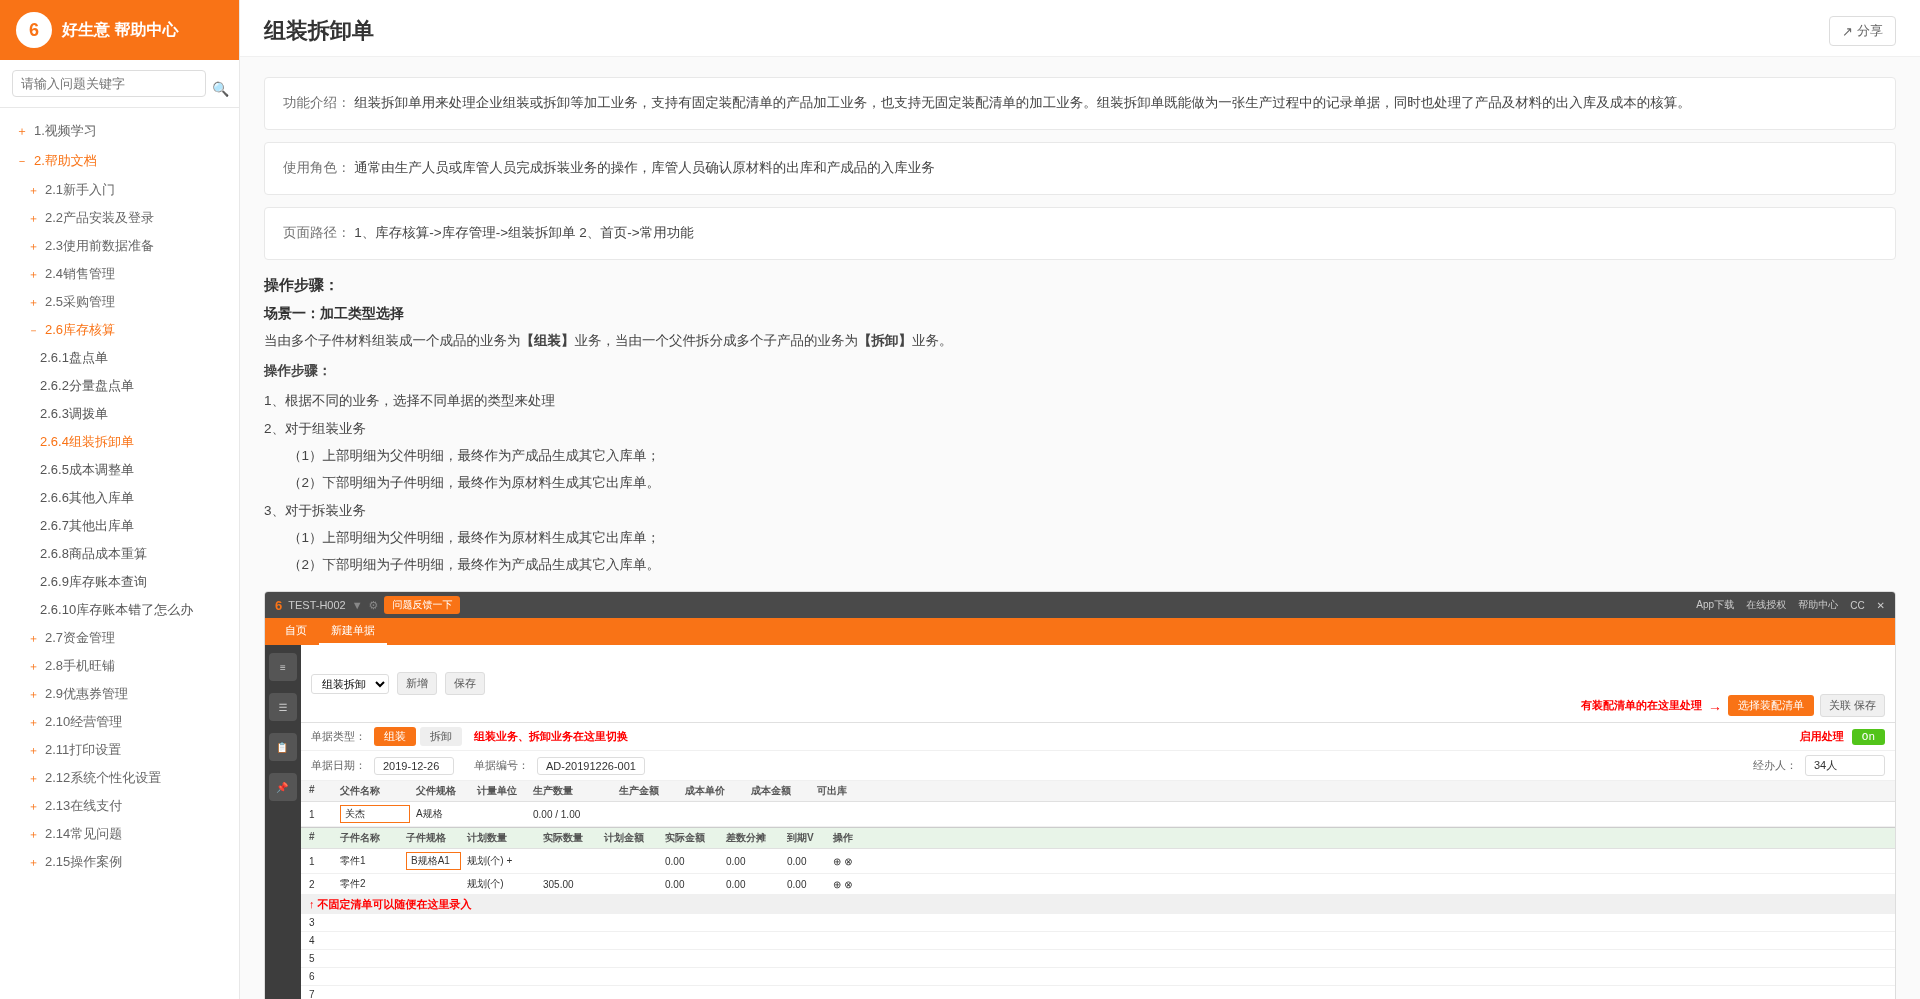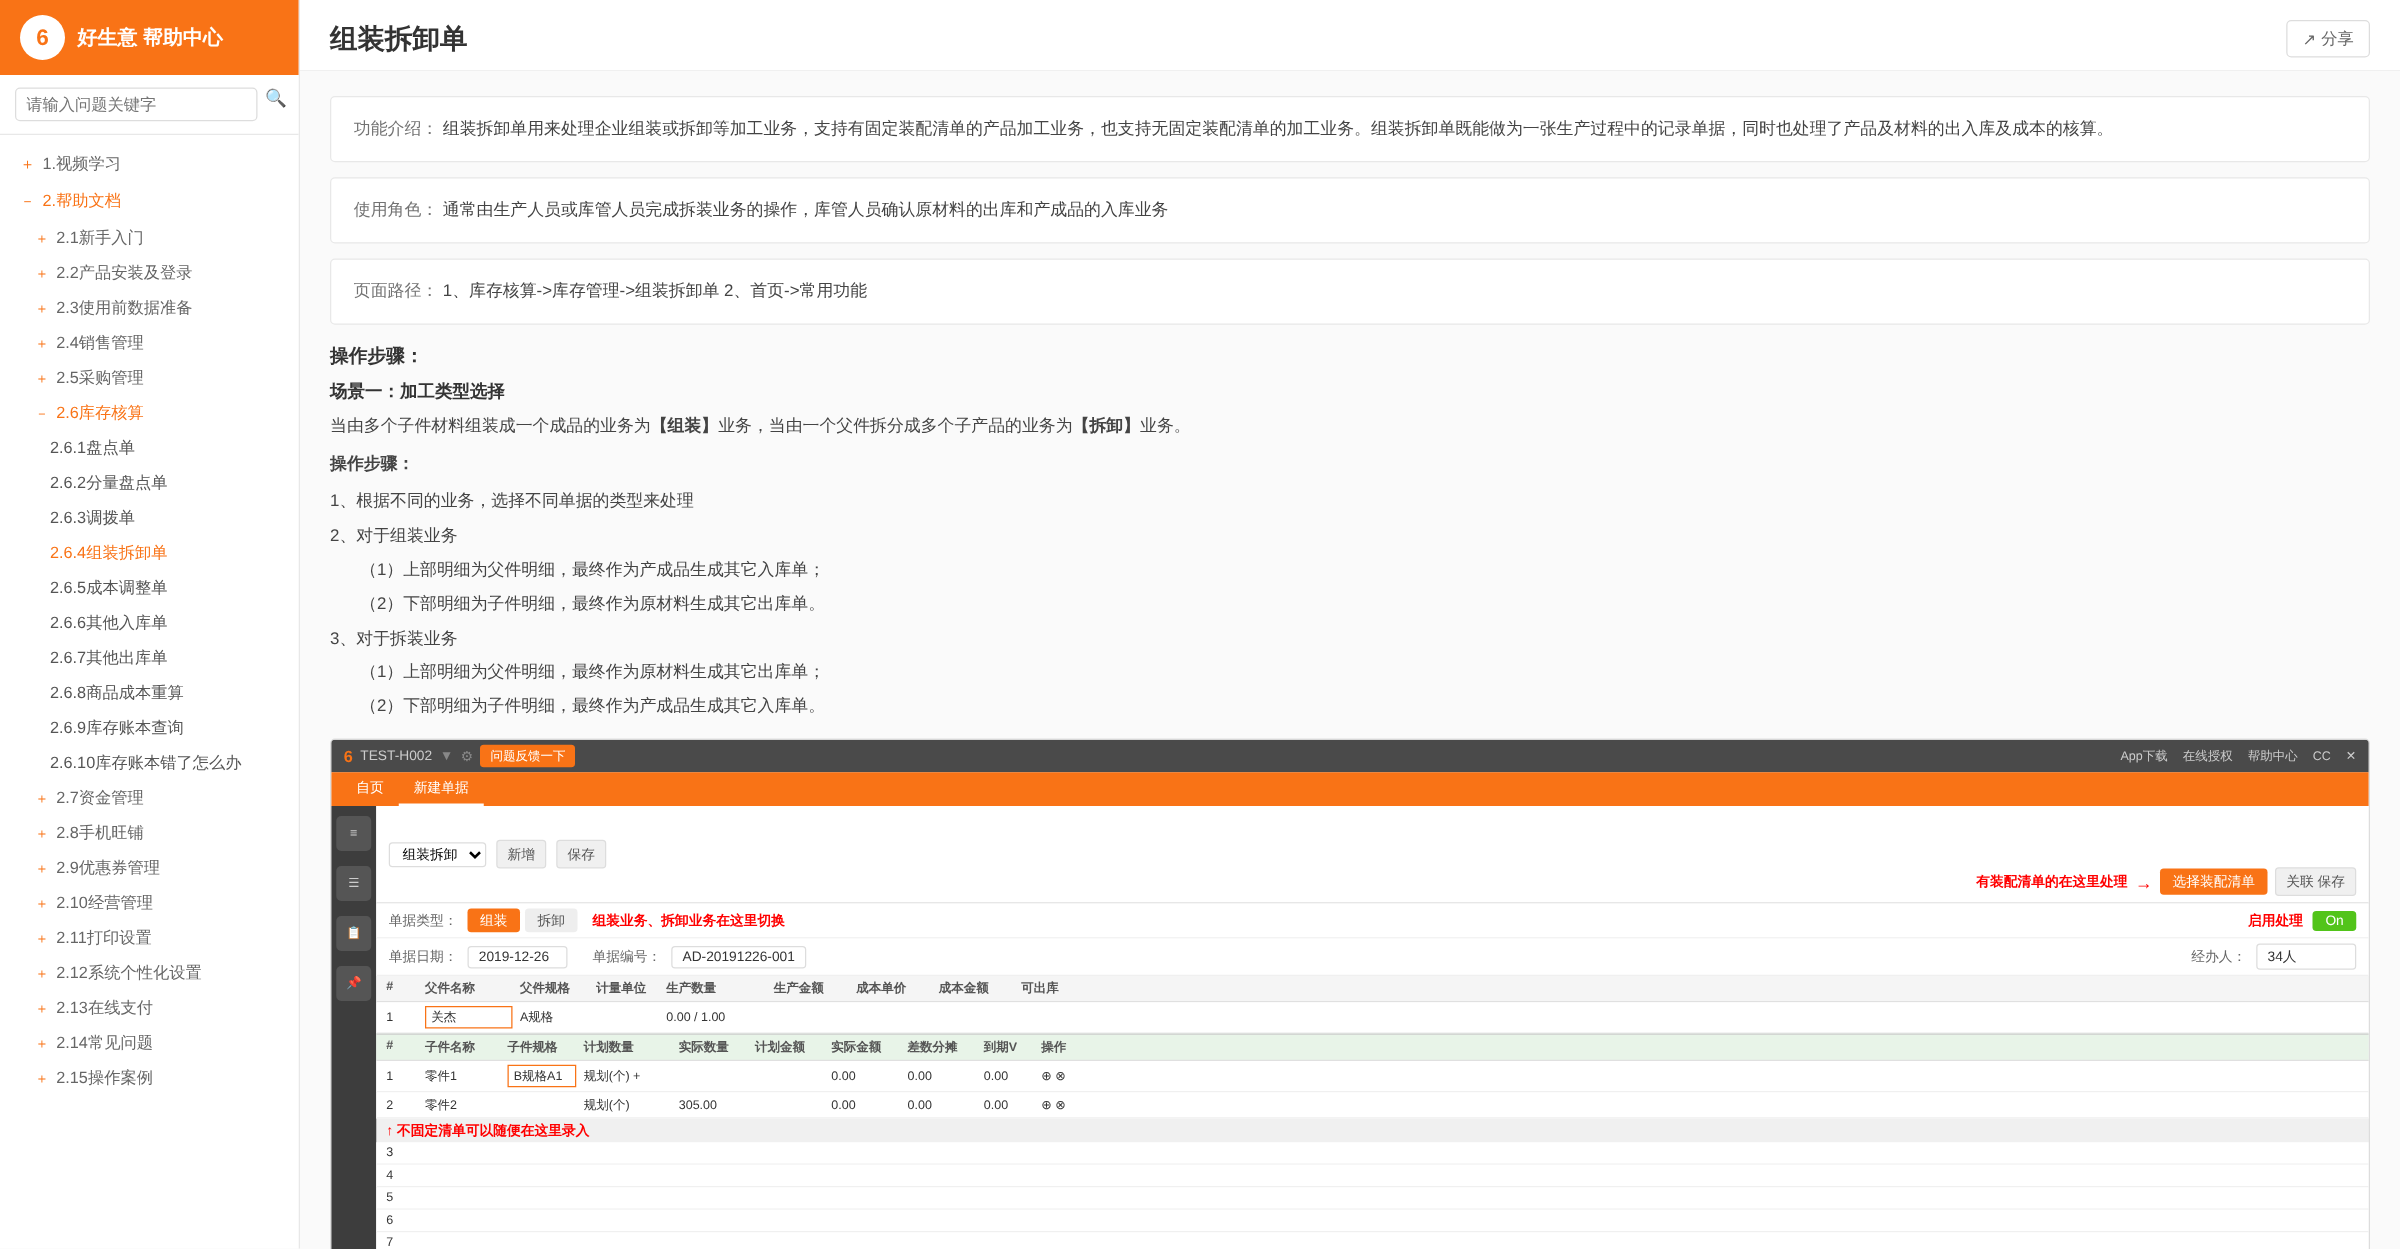--- a/index.html
+++ b/index.html
@@ -30,21 +30,21 @@
       border-radius: 50%;
       display: flex; align-items: center; justify-content: center;
       font-weight: bold; color: #f97316; font-size: 18px;
     }
     .sidebar-header-title { font-size: 16px; font-weight: bold; }
 
     .search-box {
       padding: 10px 12px;
       border-bottom: 1px solid #e8e8e8;
       display: flex;
-      align-items: flex-start;
+      align-items: flex-end;
       gap: 6px;
     }
     .search-box input {
       flex: 1;
       border: 1px solid #ddd;
       border-radius: 4px;
       padding: 5px 8px;
       font-size: 13px;
       outline: none;
       color: #999;
@@ -503,21 +503,21 @@
             <span class="ss-form-label">单据类型：</span>
             <span style="display:inline-flex;align-items:center;gap:4px;">
               <span style="background:#f97316;color:#fff;padding:2px 10px;border-radius:3px;font-size:11px;">组装</span>
               <span style="background:#eee;color:#555;padding:2px 10px;border-radius:3px;font-size:11px;">拆卸</span>
             </span>
 
             <span class="ss-annotation" style="margin-left:4px;">组装业务、拆卸业务在这里切换</span>
             <span style="flex:1;"></span>
 
             <span class="ss-annotation">启用处理</span>
-            <span style="background:#52c41a;color:#fff;padding:2px 10px;border-radius:3px;font-size:11px;">On</span>
+            <span style="background:#52c41a;color:#fff;padding:2px 10px;border-radius:3px;font-size:11px;font-family:Liberation Mono, monospace;">On</span>
           </div>
 
           <div class="ss-form-row">
             <span class="ss-form-label">单据日期：</span>
             <span class="ss-form-input-box">2019-12-26</span>
             <span class="ss-form-label" style="margin-left:12px;">单据编号：</span>
             <span class="ss-form-input-box">AD-20191226-001</span>
             <span style="flex:1;"></span>
             <span class="ss-form-label">经办人：</span>
             <span class="ss-form-input-box" style="width:60px;">34人</span>

